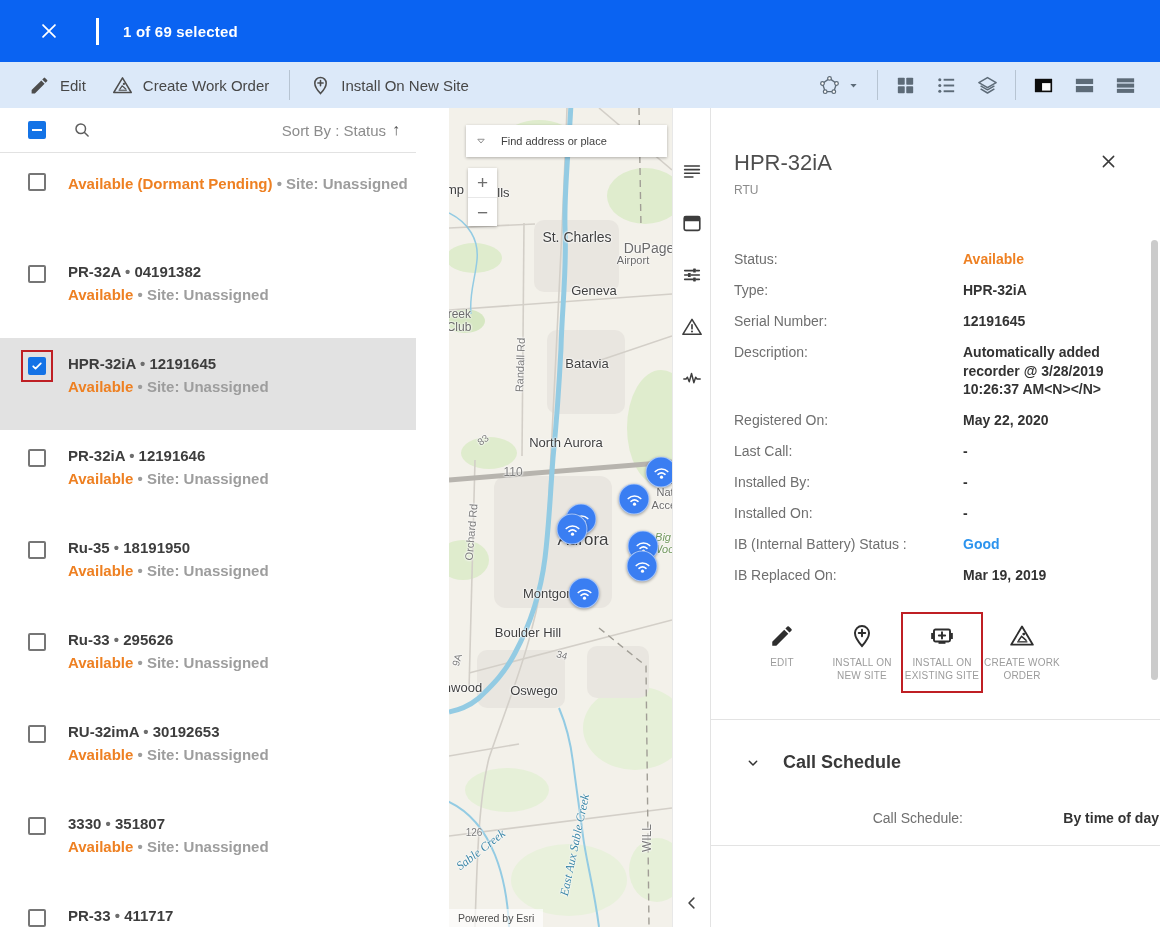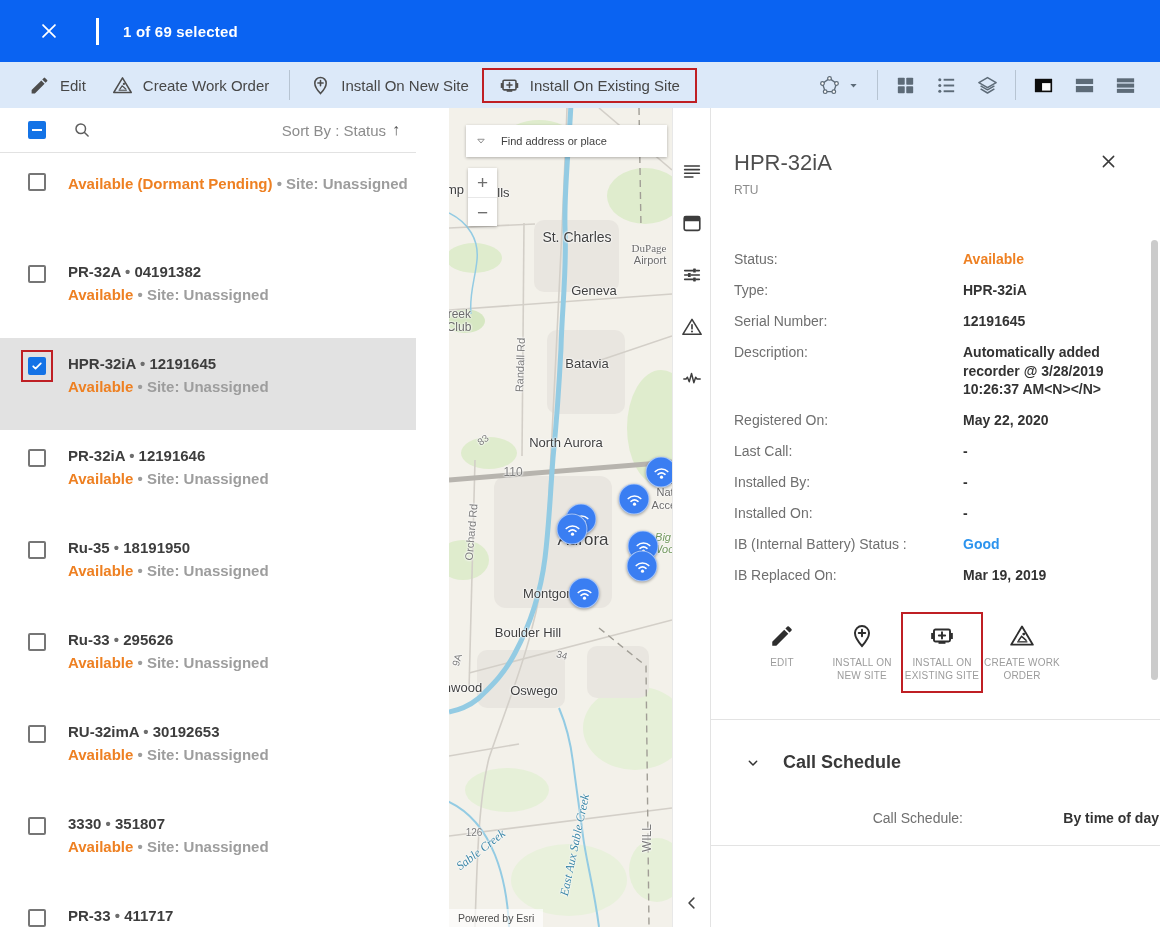--- a/index.html
+++ b/index.html
@@ -281,28 +281,20 @@
       <span>Create Work Order</span>
     </button>
     <span class="tsep"></span>
     <button class="tbtn">
       <span class="ticon">
           <svg viewBox="0 0 24 24">
             <use href="#ic-pin-plus"></use>
           </svg>
         </span>
       <span>Install On New Site</span>
-    </button>
-    <button class="tbtn hl">
-      <span class="ticon">
-          <svg viewBox="0 0 24 24">
-            <use href="#ic-device-plus"></use>
-          </svg>
-        </span>
-      <span>Install On Existing Site</span>
     </button>
     <div class="t-right">
       <button class="vbtn">
         <svg viewBox="0 0 24 24">
             <use href="#ic-polygon"></use>
           </svg>
         <svg class="caret" viewBox="0 0 24 24">
             <use href="#ic-caret-down"></use>
           </svg>
       </button>
@@ -484,23 +476,23 @@
           <path stroke-width="1.5" d="M0 105 C20 115 30 132 28 152 C26 172 20 186 22 206"></path>
         </g>
       </svg>
 
         <div class="map-label" style="left: 6px; top: 81px; font-size: 13px; transform: translate(-50%, -50%);">mp</div>
 
         <div class="map-label" style="left: 53px; top: 84px; font-size: 13px; transform: translate(-50%, -50%);">ills</div>
 
         <div class="map-label" style="left: 128px; top: 129px; font-size: 14px; transform: translate(-50%, -50%);">St. Charles</div>
 
-        <div class="map-label lbl-small" style="left: 200px; top: 140px; font-size: 11px; transform: translate(-50%, -50%); font-family: Liberation Serif, serif;">DuPage</div>
-
-        <div class="map-label lbl-small" style="left: 201px; top: 152px; font-size: 11px; transform: translate(-50%, -50%); text-align: right;">Airport</div>
+        <div class="map-label lbl-small" style="left: 200px; top: 140px; font-size: 14px; transform: translate(-50%, -50%);">DuPage</div>
+
+        <div class="map-label lbl-small" style="left: 184px; top: 152px; font-size: 11px; transform: translate(-50%, -50%); text-align: right;">Airport</div>
 
         <div class="map-label" style="left: 145px; top: 182px; font-size: 13px; transform: translate(-50%, -50%);">Geneva</div>
 
         <div class="map-label lbl-small" style="left: 6px; top: 206px; font-size: 12px; transform: translate(-50%, -50%);">Creek</div>
 
         <div class="map-label lbl-small" style="left: 10px; top: 219px; font-size: 12px; transform: translate(-50%, -50%);">Club</div>
 
         <div class="map-label lbl-road" style="left: 71px; top: 257px; font-size: 11px; transform: translate(-50%, -50%) rotate(-88deg);">Randall Rd</div>
 
         <div class="map-label" style="left: 138px; top: 255px; font-size: 13px; transform: translate(-50%, -50%);">Batavia</div>

